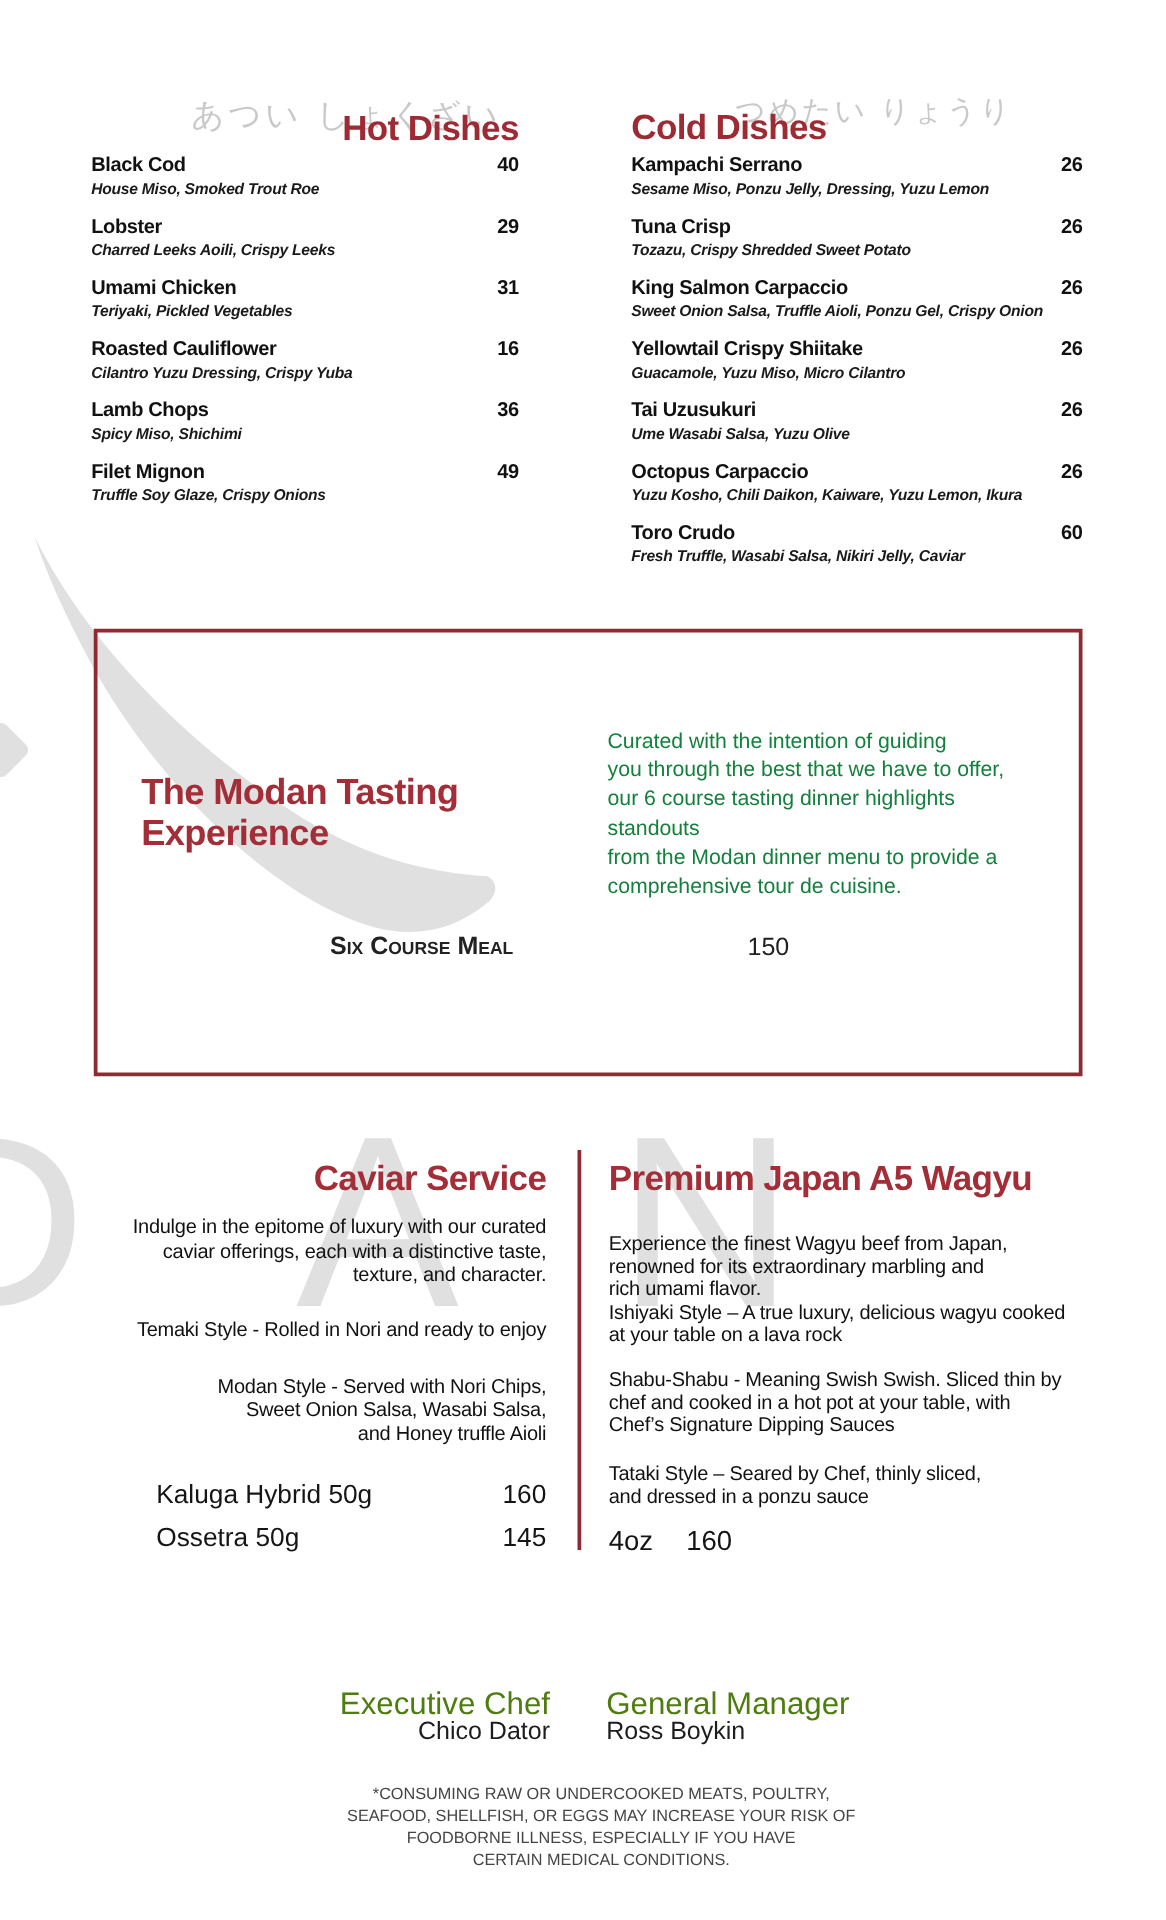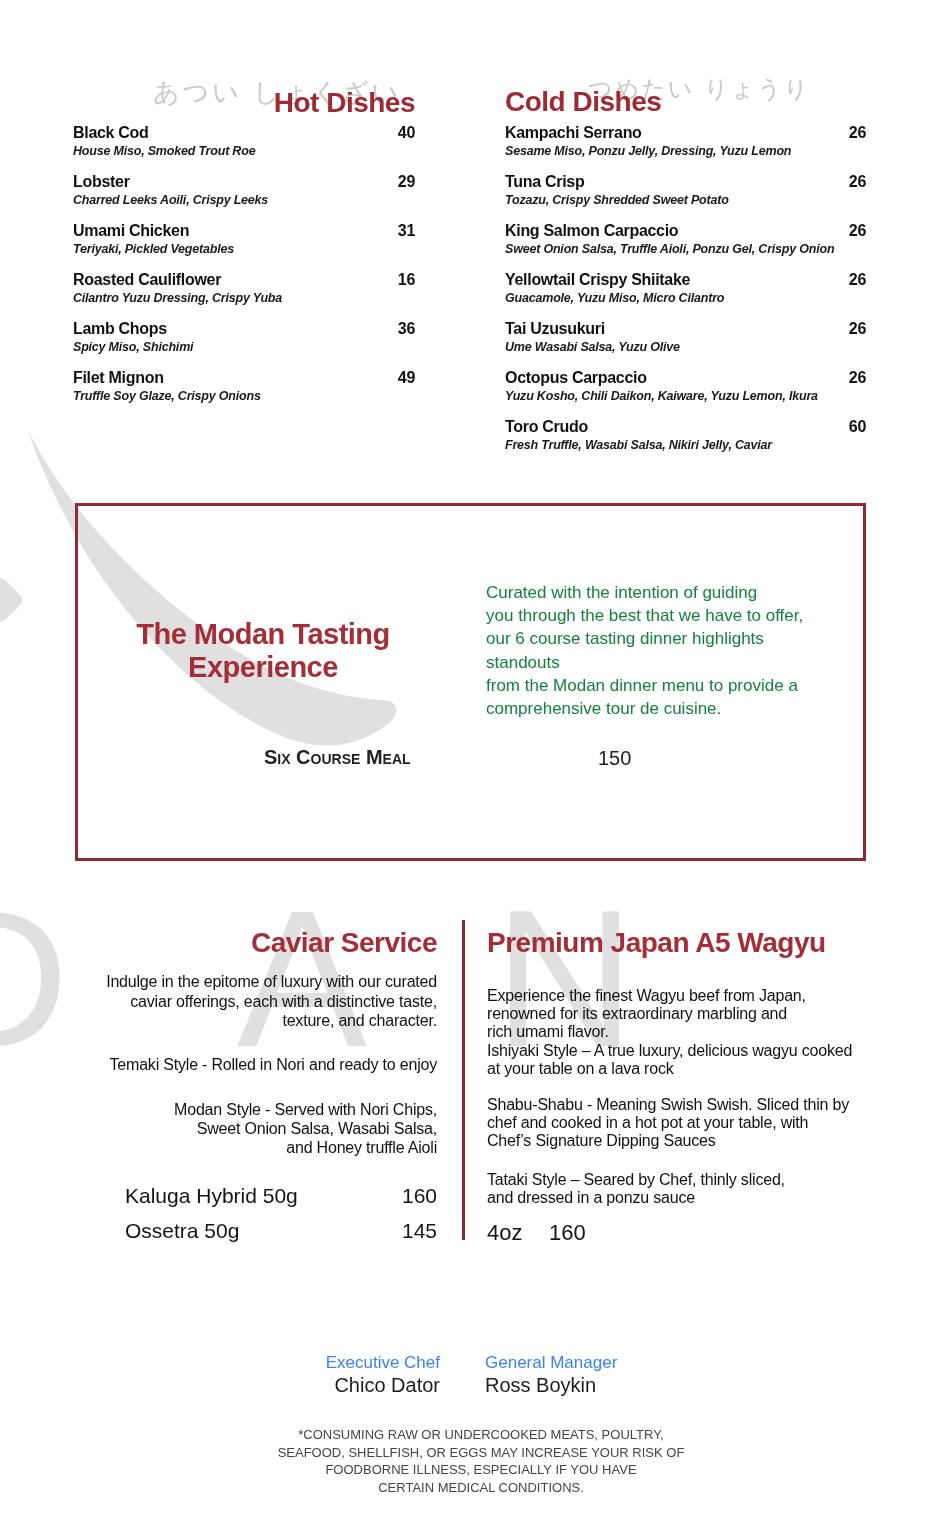--- a/index.html
+++ b/index.html
@@ -16,36 +16,36 @@
   .col-title{position:absolute;color:#9e2b33;font-size:28px;line-height:30px;font-weight:700;
              letter-spacing:-0.5px;white-space:nowrap;}
   .dish{margin-bottom:13px;}
   .dish-head{display:flex;justify-content:space-between;font-size:16px;line-height:20px;
              font-weight:700;letter-spacing:-0.3px;color:#111;}
   .dish-desc{font-size:12.5px;line-height:16px;font-style:italic;font-weight:700;
              letter-spacing:-0.2px;color:#1a1a1a;white-space:nowrap;}
   
   .tasting-box{position:absolute;left:75px;top:503px;width:785px;height:352px;
                border:3px solid #8e2a32;background:transparent;}
-  .tasting-title{position:absolute;left:35px;top:112px;width:300px;text-align:center;
+  .tasting-title{position:absolute;left:35px;top:112px;width:300px;
                  color:#a32e38;font-size:29px;line-height:33px;font-weight:700;
                  letter-spacing:-0.5px;white-space:pre-line;}
   .tasting-desc{position:absolute;left:408px;top:75px;width:340px;font-size:17px;
                 line-height:23.2px;color:#15803d;white-space:pre-line;}
   .meal-label{position:absolute;left:186px;top:240px;font-variant:small-caps;font-weight:700;
               font-size:20px;color:#222;}
   .meal-price{position:absolute;left:520px;top:241px;font-size:20px;color:#222;}
   
   .sec-title{color:#a32e38;font-size:28px;line-height:30px;font-weight:700;letter-spacing:-0.5px;}
   .body-txt{font-size:16px;color:#111;white-space:pre-line;letter-spacing:-0.2px;}
   .divider{position:absolute;left:462px;top:920px;width:3px;height:320px;background:#8e2a32;}
   .caviar-item{position:absolute;left:88px;right:0;display:flex;justify-content:space-between;
                font-size:21px;color:#151515;}
   .size-row span{font-size:22px;color:#151515;}
-  .credit-role{font-size:17px;line-height:22px;color:#3b82f6;}
+  .credit-role{font-size:25px;line-height:22px;color:#4d7c0f;}
   .credit-name{font-size:20px;line-height:23px;color:#1d1d1d;}
   .disclaimer{position:absolute;left:256px;top:1426px;width:450px;text-align:center;
               font-size:13px;line-height:17.5px;color:#454545;white-space:pre-line;}
 </style>
 </head>
 <body>
 
 <div id="page">
 
   <svg class="abs" style="left:0;top:0;" width="933" height="1536" viewBox="0 0 933 1536">

